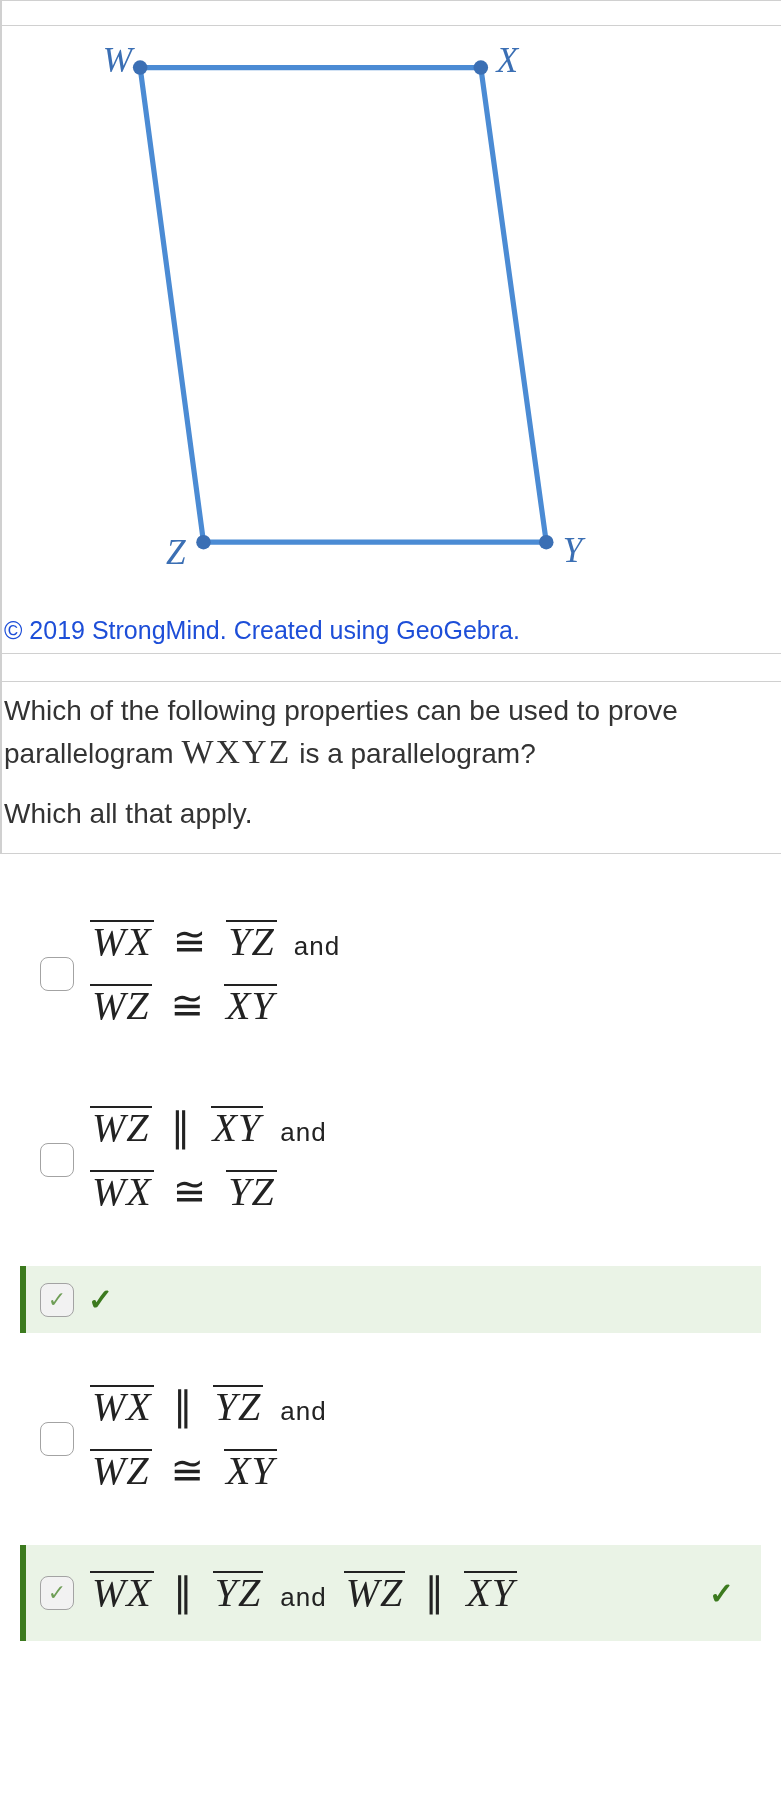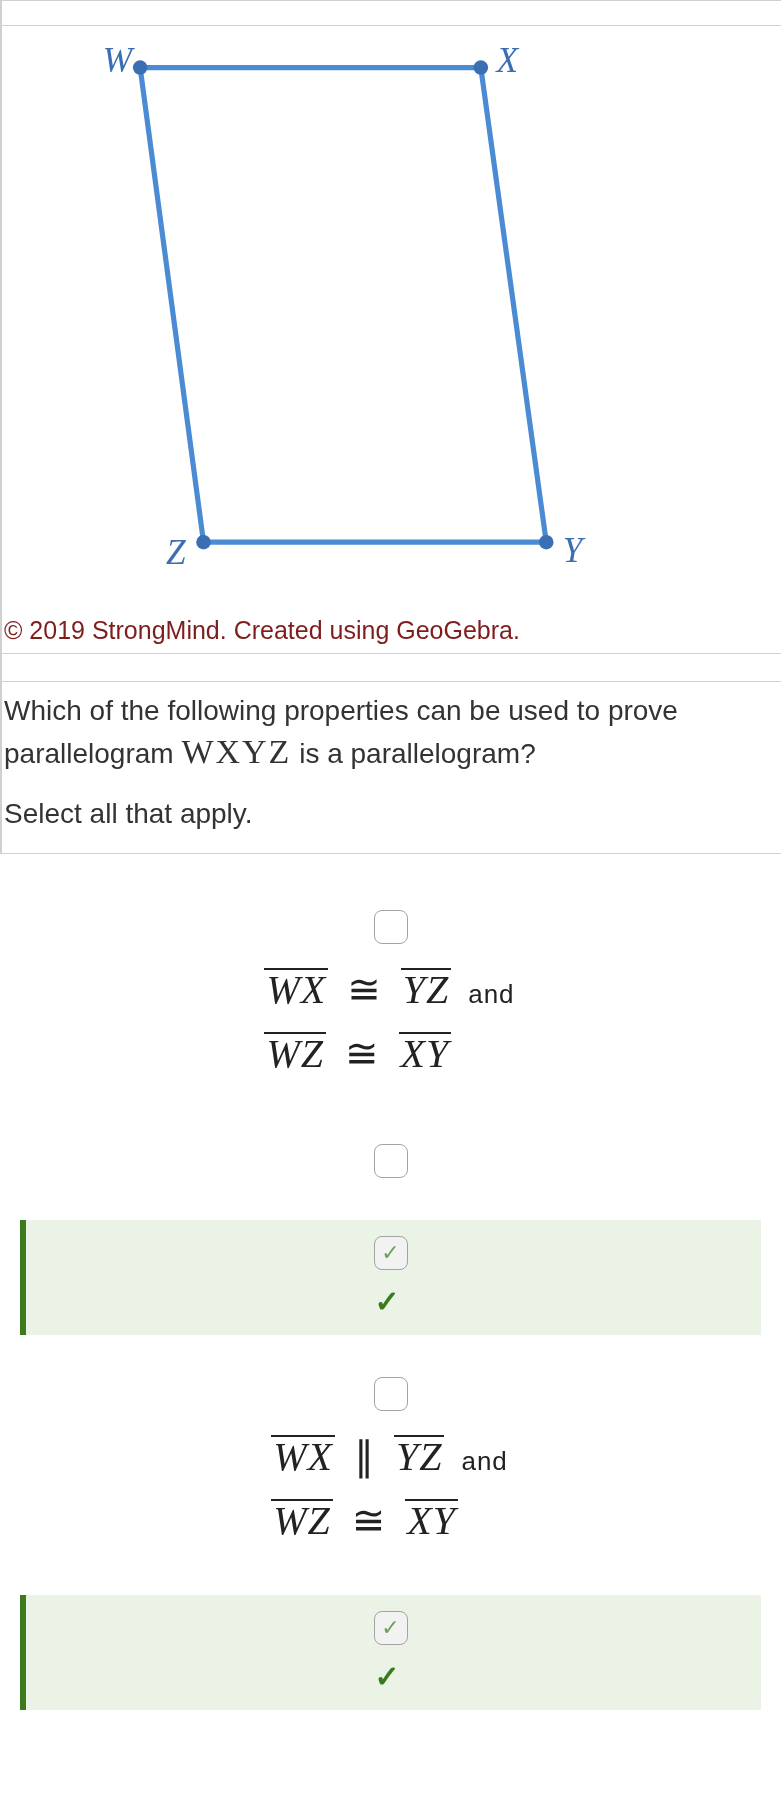--- a/index.html
+++ b/index.html
@@ -26,21 +26,21 @@
     border-bottom: 1px solid #d0d0d0;
     margin-top: 24px;
     padding: 0;
   }
   .figure-svg-wrap {
     display: block;
     width: 100%;
   }
   .copyright {
     font-size: 25px;
-    color: #7f1d1d;
+    color: #1d4ed8;
     padding: 8px 0 8px 2px;
   }
   .spacer-gap {
     height: 28px;
     border-bottom: 1px solid #d0d0d0;
   }
   .prompt-block {
     padding: 10px 2px 20px 2px;
     font-size: 28px;
     line-height: 1.35;
@@ -56,21 +56,20 @@
   .answers {
     padding: 40px 20px 0 20px;
   }
   .answer-row {
     display: flex;
     align-items: center;
     gap: 14px;
     padding: 16px 20px;
     margin-bottom: 26px;
     position: relative;
-    flex-direction: column;
   }
   .answer-row.correct {
     background: #eaf3e6;
     border-left: 6px solid #3c7a1e;
     padding-left: 14px;
   }
   .checkbox {
     flex: 0 0 auto;
     width: 34px;
     height: 34px;
@@ -154,21 +153,21 @@
     </svg>
     <div class="copyright">© 2019 StrongMind. Created using GeoGebra.</div>
   </div>
 
   <div class="spacer-gap"></div>
 
   <div class="prompt-block">
     <span>Which of the following properties can be used to prove parallelogram </span>
     <span class="math-inline">WXYZ</span>
     <span> is a parallelogram?</span>
-    <div class="select-hint">Select all that apply.</div>
+    <div class="select-hint">Which all that apply.</div>
   </div>
 
 </div>
 
 <div class="answers">
 
   <div class="answer-row">
     <div class="checkbox"></div>
     <div class="math-content">
       <span class="seg">WX</span>
@@ -176,20 +175,29 @@
       <span class="seg">YZ</span>
       <span class="and-word">and</span><br>
       <span class="seg">WZ</span>
       <span class="cong">≅</span>
       <span class="seg">XY</span>
     </div>
   </div>
 
   <div class="answer-row">
     <div class="checkbox"></div>
+    <div class="math-content">
+      <span class="seg">WZ</span>
+      <span class="par">∥</span>
+      <span class="seg">XY</span>
+      <span class="and-word">and</span><br>
+      <span class="seg">WX</span>
+      <span class="cong">≅</span>
+      <span class="seg">YZ</span>
+    </div>
   </div>
 
   <div class="answer-row correct">
     <div class="checkbox checked">✓</div>
     <div class="correct-mark">✓</div>
   </div>
 
   <div class="answer-row">
     <div class="checkbox"></div>
     <div class="math-content">
@@ -198,16 +206,25 @@
       <span class="seg">YZ</span>
       <span class="and-word">and</span><br>
       <span class="seg">WZ</span>
       <span class="cong">≅</span>
       <span class="seg">XY</span>
     </div>
   </div>
 
   <div class="answer-row correct">
     <div class="checkbox checked">✓</div>
+    <div class="math-content">
+      <span class="seg">WX</span>
+      <span class="par">∥</span>
+      <span class="seg">YZ</span>
+      <span class="and-word">and</span>
+      <span class="seg">WZ</span>
+      <span class="par">∥</span>
+      <span class="seg">XY</span>
+    </div>
     <div class="correct-mark">✓</div>
   </div>
 
 </div>
 
 </body></html>

